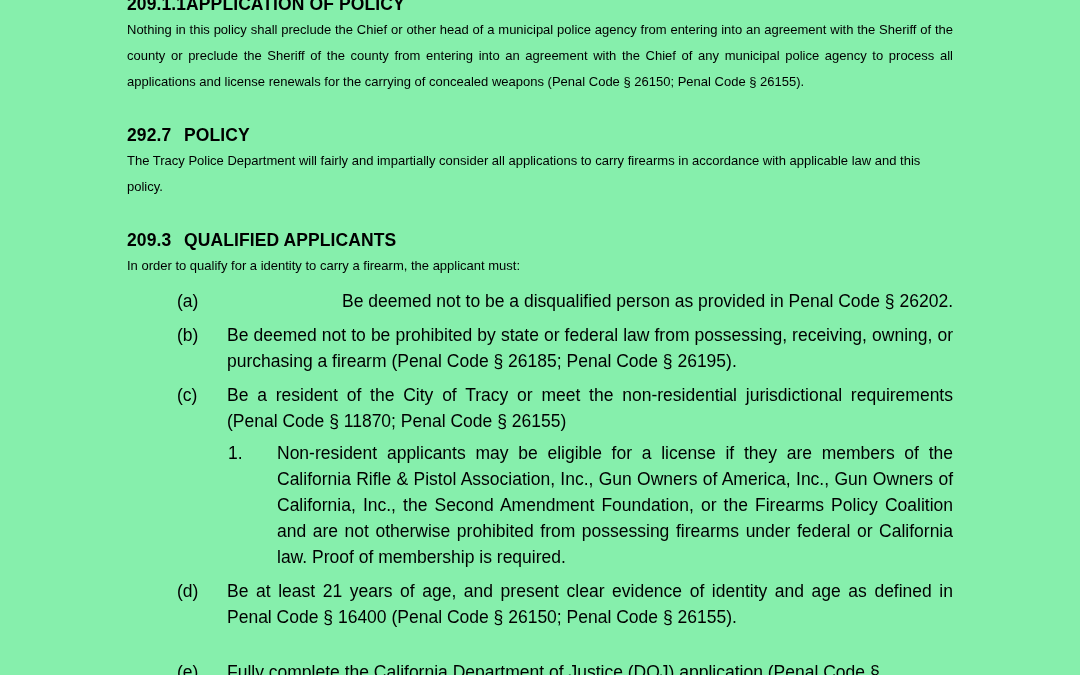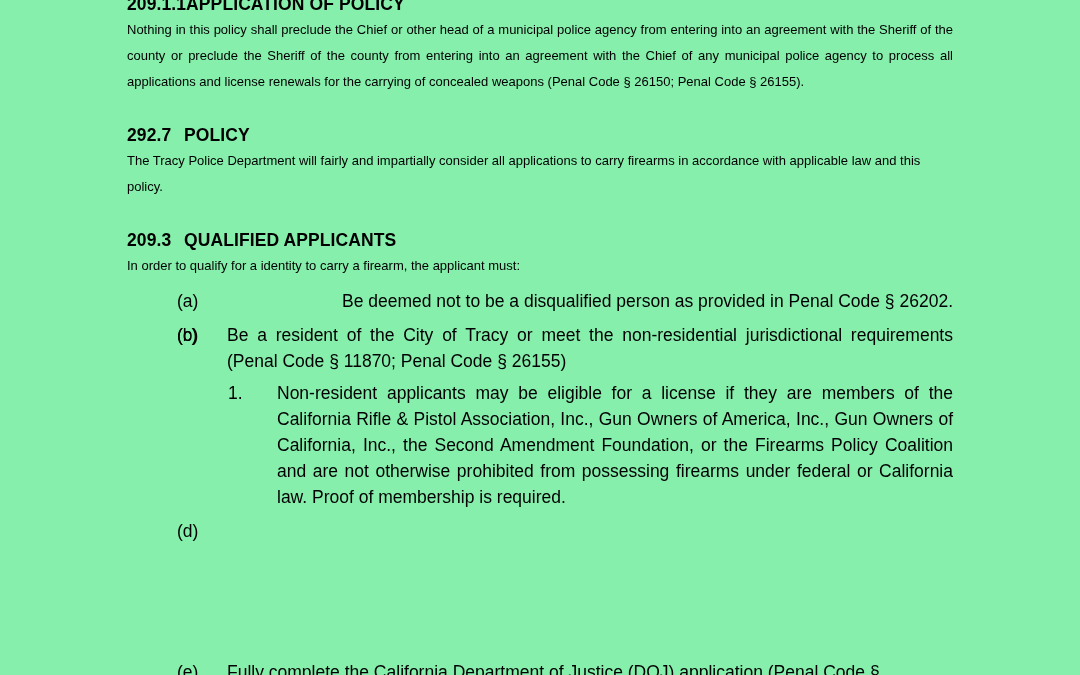--- a/index.html
+++ b/index.html
@@ -167,35 +167,37 @@
 
     <ul class="list">
 
       <li class="list-item">
         <span class="marker">(a)</span>
         <span class="item-text ragged">Be deemed not to be a disqualified person as provided in Penal Code § 26202.</span>
       </li>
 
       <li class="list-item">
         <span class="marker">(b)</span>
+        <span class="item-text">Be deemed not to be prohibited by state or federal law from possessing, receiving, owning, or purchasing a firearm (Penal Code § 26185; Penal Code § 26195).</span>
       </li>
 
       <li class="list-item">
         <span class="marker">(c)</span>
         <span class="item-text">Be a resident of the City of Tracy or meet the non-residential jurisdictional requirements (Penal Code § 11870; Penal Code § 26155)</span>
         <ul class="sublist">
           <li class="sublist-item">
             <span class="marker">1.</span>
             <span class="item-text">Non-resident applicants may be eligible for a license if they are members of the California Rifle &amp; Pistol Association, Inc., Gun Owners of America, Inc., Gun Owners of California, Inc., the Second Amendment Foundation, or the Firearms Policy Coalition and are not otherwise prohibited from possessing firearms under federal or California law. Proof of membership is required.</span>
           </li>
         </ul>
       </li>
 
       <li class="list-item">
         <span class="marker">(d)</span>
+        <span class="item-text">Be at least 21 years of age, and present clear evidence of identity and age as defined in Penal Code § 16400 (Penal Code § 26150; Penal Code § 26155).</span>
       </li>
 
     </ul>
   </div>
 
   <div class="clipped-row">
     <div class="inner">
       <span class="marker">(e)</span>
       <span>Fully complete the California Department of Justice (DOJ) application (Penal Code §</span>
     </div>

